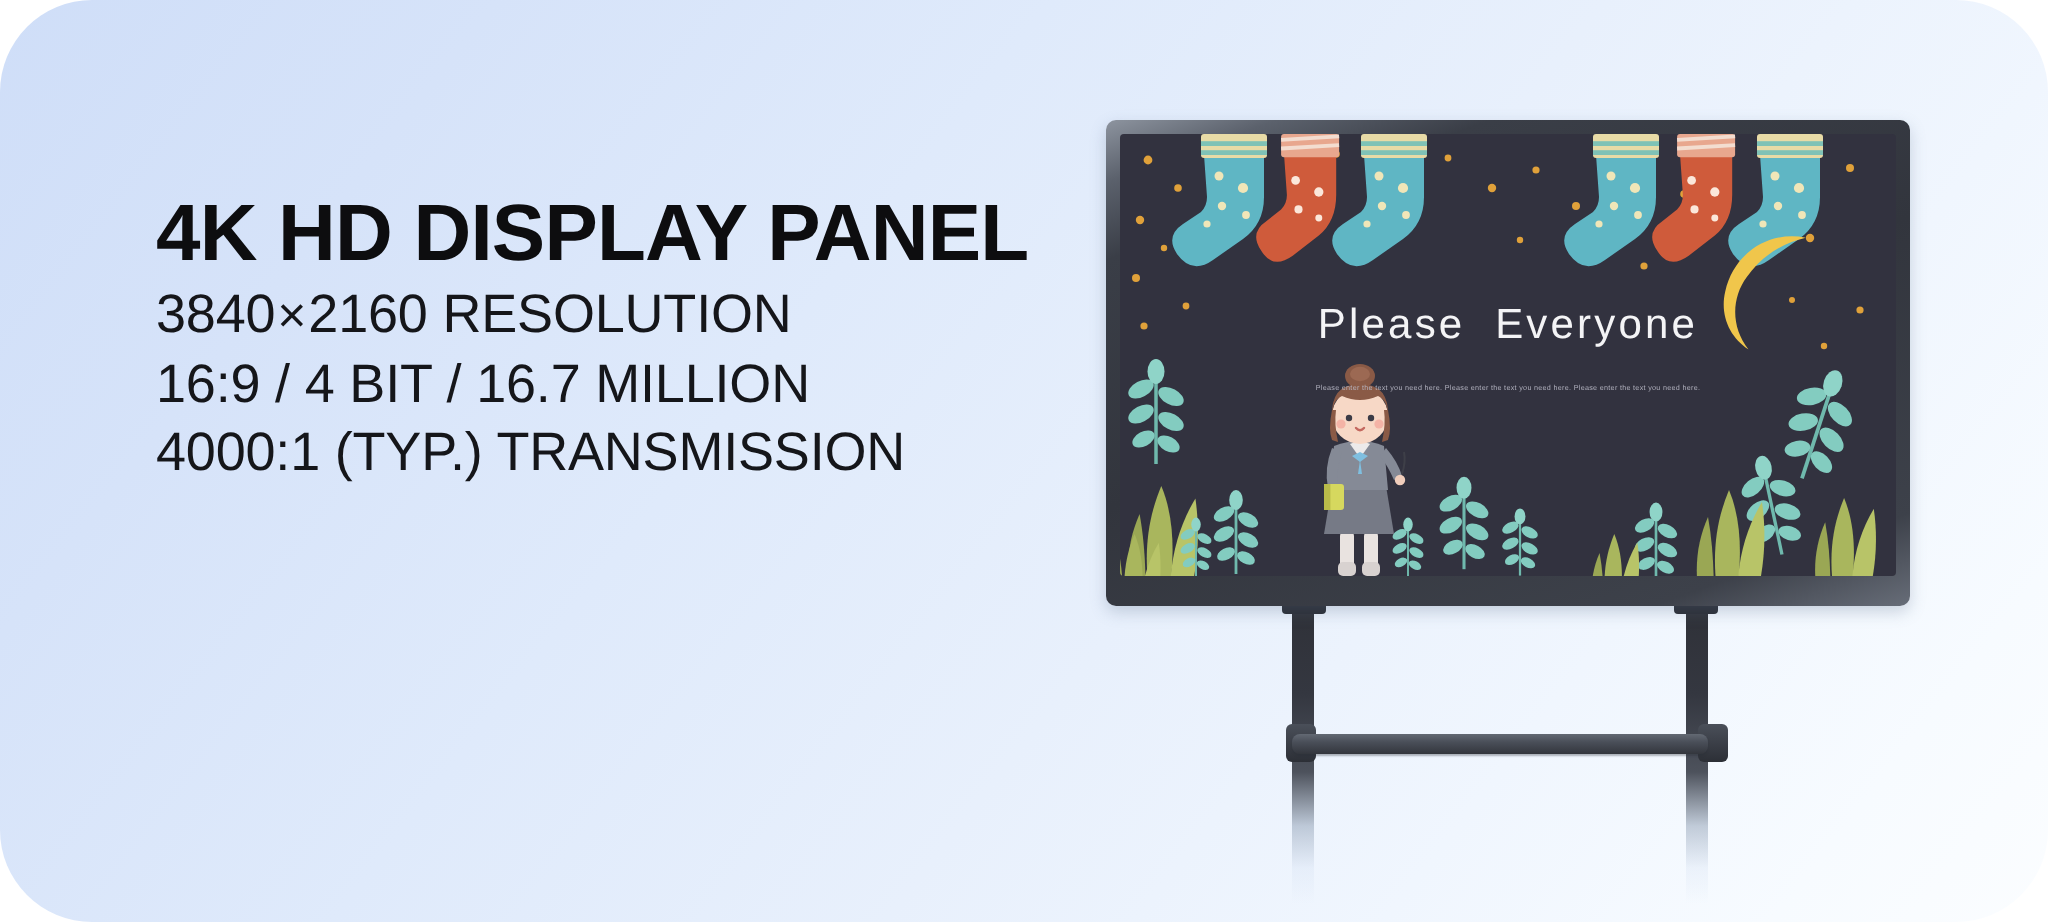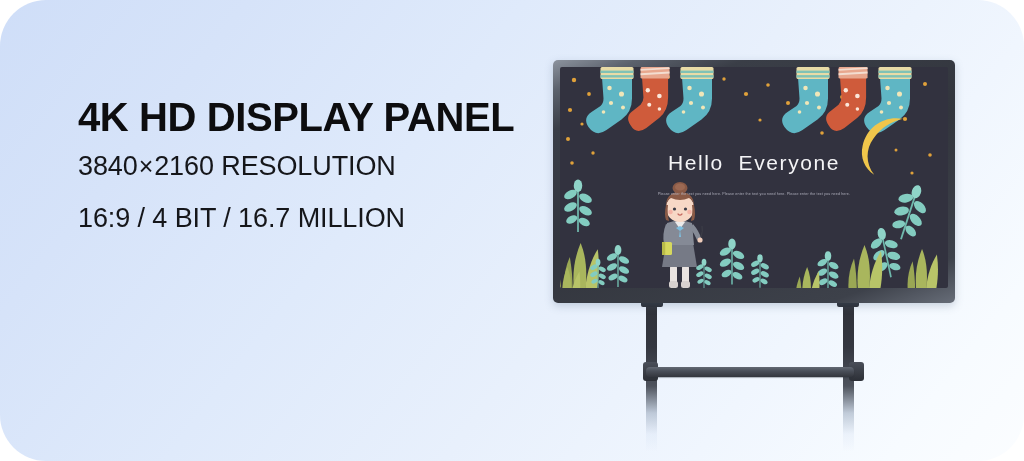--- a/index.html
+++ b/index.html
@@ -43,21 +43,21 @@
   .headline {
     font-size: 40px;
     font-weight: 700;
     letter-spacing: -0.4px;
     line-height: 46px;
     white-space: nowrap;
   }
   .specline {
     font-size: 27px;
     font-weight: 400;
-    line-height: 52px;
+    line-height: 34px;
     letter-spacing: -0.1px;
     white-space: nowrap;
     color: #15161a;
   }
   .specline .times { font-size: 25px; padding: 0 1px; }
   .deg {
     font-size: 17px;
     vertical-align: 9px;
     letter-spacing: 0;
   }
@@ -175,20 +175,21 @@
     <div class="copy">
 
       <div class="headline">4K HD DISPLAY PANEL</div>
 
       <div class="specline">
         <span>3840</span><span class="times">×</span><span>2160 RESOLUTION</span>
       </div>
 
       <div class="specline">16:9 / 4 BIT / 16.7 MILLION</div>
 
+      <div class="specline">4000:1 (TYP.) TRANSMISSION</div>
 
     </div>
 
     <div id="tv-assembly">
 
       <div class="leg left"></div>
       <div class="leg right"></div>
       <div class="neck left"></div>
       <div class="neck right"></div>
       <div class="foot left"></div>
@@ -367,21 +368,21 @@
               <ellipse cx="16" cy="2" rx="5" ry="3.6" fill="#9c6953"></ellipse>
 
               <circle cx="10.5" cy="24" r="1.6" fill="#3b3b46"></circle>
               <circle cx="21.5" cy="24" r="1.6" fill="#3b3b46"></circle>
               <circle cx="6.5" cy="27" r="2.3" fill="#f3a79b" opacity="0.75"></circle>
               <circle cx="25.5" cy="27" r="2.3" fill="#f3a79b" opacity="0.75"></circle>
               <path d="M14,29 q2,2.2 4,0" stroke="#c4685f" stroke-width="1.2" fill="none" stroke-linecap="round"></path>
             </g>
           </svg>
 
-          <div class="hello">Hello  Everyone</div>
+          <div class="hello">Please  Everyone</div>
 
           <div class="subcopy">Please enter the text you need here.  Please enter the text you need here. Please enter the text you need here.</div>
 
         </div>
       </div>
     </div>
 
   </div>
 </div>
 

